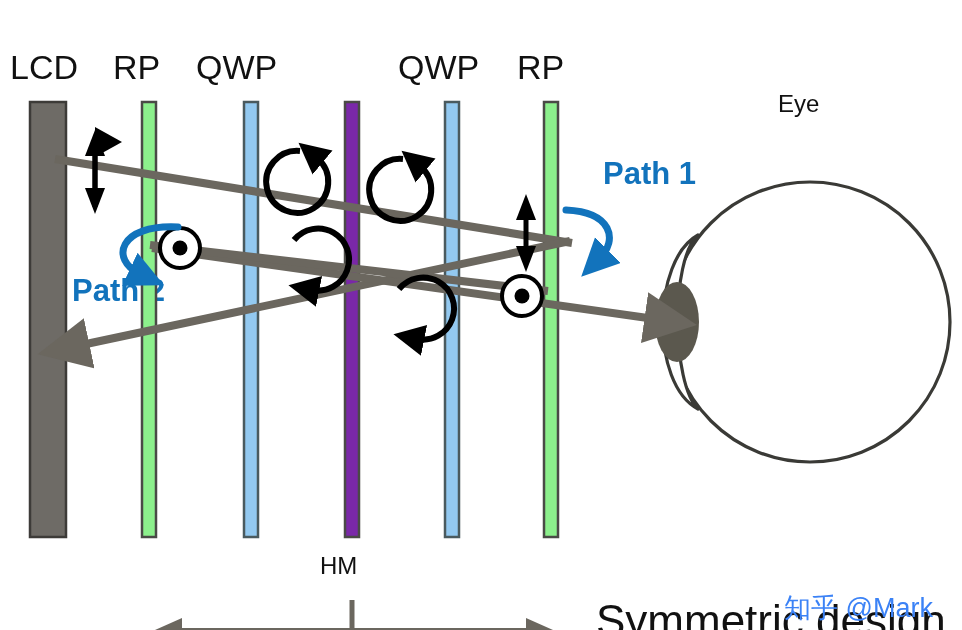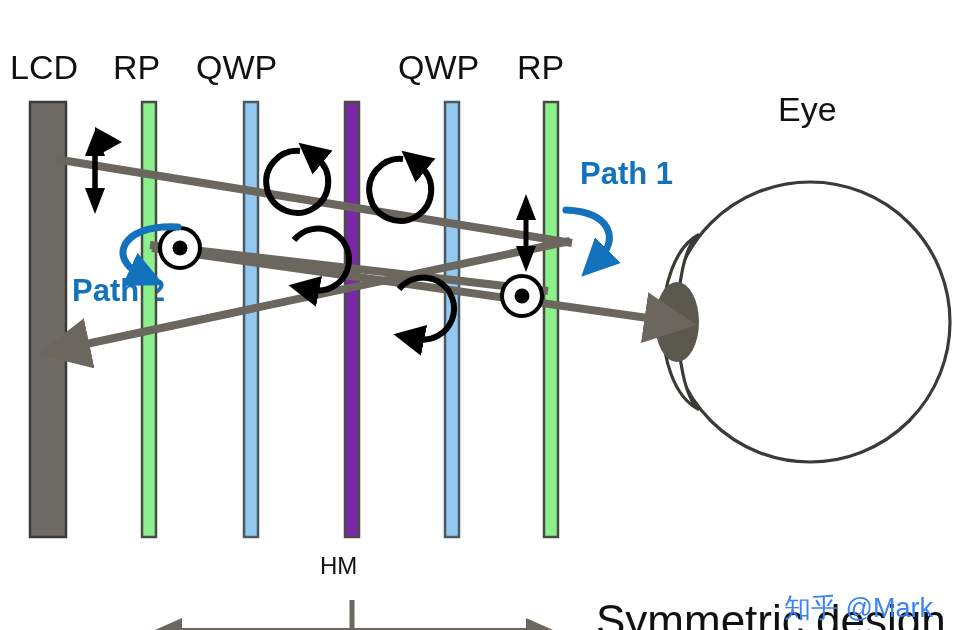--- a/index.html
+++ b/index.html
@@ -32,21 +32,21 @@
     font-family: "Liberation Sans", sans-serif;
     color: #111111;
     white-space: nowrap;
     line-height: 1;
   }
   .comp-label {
     font-size: 34px;
     letter-spacing: 0px;
   }
   .eye-label {
-    font-size: 34px;
+    font-size: 24px;
   }
   .hm-label {
     font-size: 24px;
   }
   .sym-label {
     font-size: 44px;
   }
   .path-label {
     position: absolute;
     font-family: "Liberation Sans", sans-serif;
@@ -74,21 +74,21 @@
   <div class="lbl comp-label" style="left:10px; top:18px;">LCD</div>
   <div class="lbl comp-label" style="left:113px; top:18px;">RP</div>
   <div class="lbl comp-label" style="left:196px; top:18px;">QWP</div>
   <div class="lbl comp-label" style="left:398px; top:18px;">QWP</div>
   <div class="lbl comp-label" style="left:517px; top:18px;">RP</div>
   <div class="lbl eye-label" style="left:778px; top:60px;">Eye</div>
 
   <div class="lbl hm-label" style="left:320px; top:522px;">HM</div>
   <div class="lbl sym-label" style="left:596px; top:567px;">Symmetric design</div>
 
-  <div class="path-label" style="left:580px; top:126px;">Path 1</div>
+  <div class="path-label" style="left:603px; top:126px;">Path 1</div>
   <div class="path-label" style="left:72px; top:243px;">Path 2</div>
 
   <div class="watermark" style="left:784px; top:563px;">知乎 @Mark</div>
 
   <svg class="layer" viewBox="0 0 962 630">
     <defs>
       <marker id="rayArrow" markerWidth="9" markerHeight="9" refX="2.2" refY="3.2" orient="auto" markerUnits="strokeWidth">
         <path d="M0,0 L6.6,3.2 L0,6.4 Z" fill="#6b675f"></path>
       </marker>
       <marker id="blueArrow" markerWidth="7" markerHeight="7" refX="1.6" refY="2.6" orient="auto" markerUnits="strokeWidth">

